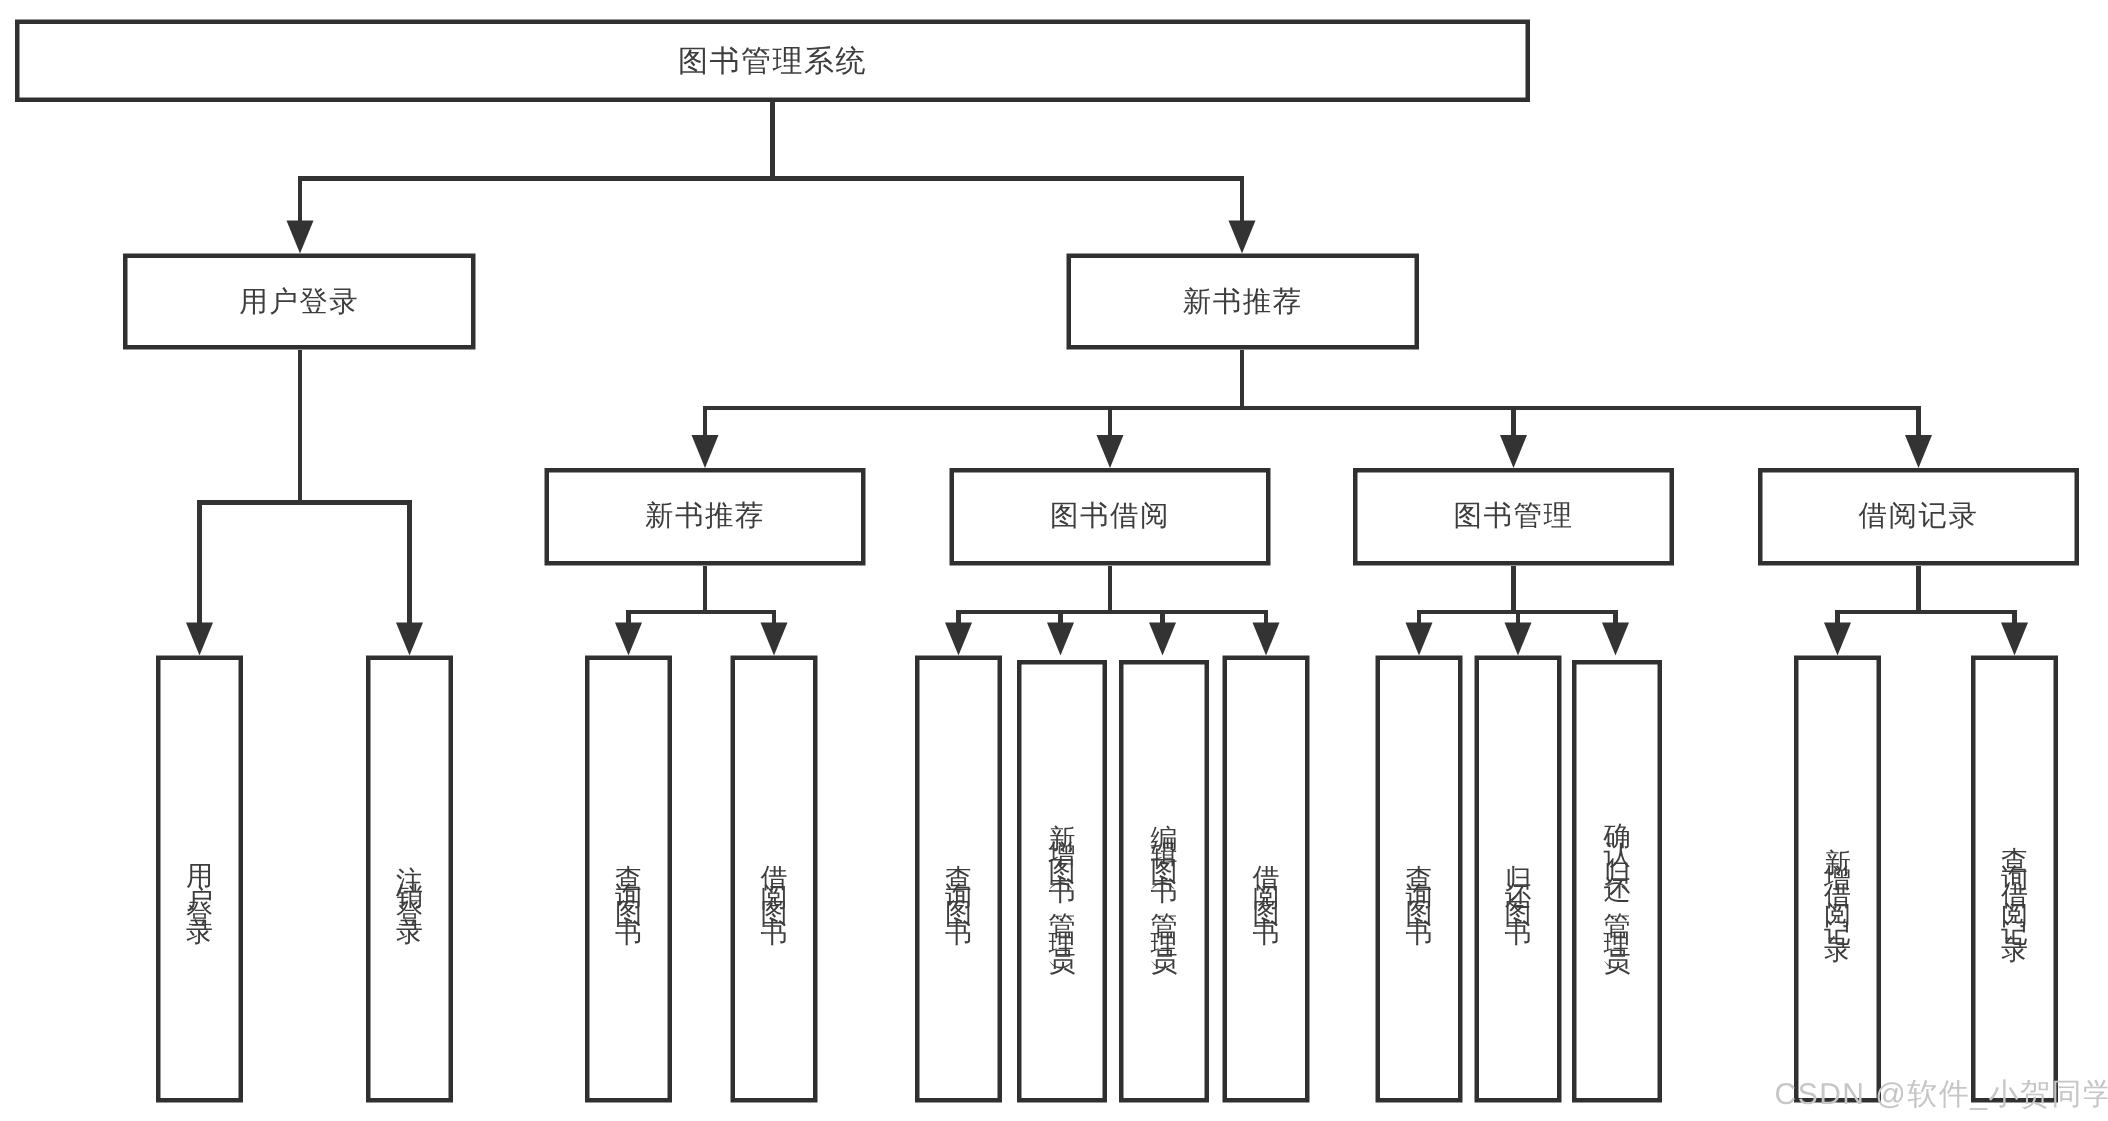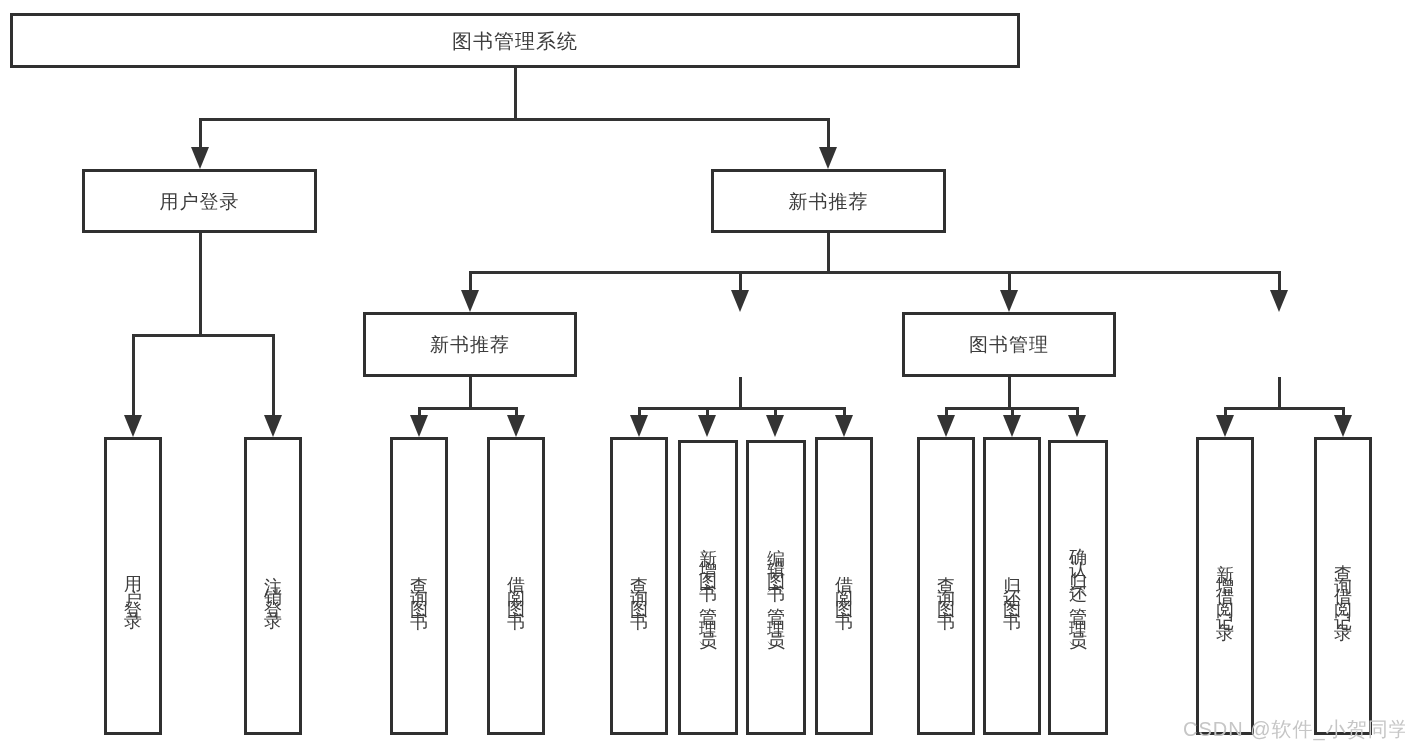--- a/index.html
+++ b/index.html
@@ -110,22 +110,28 @@
   <div class="node h-node" style="left:82px;top:169px;width:235px;height:64px;">
     <span class="node-label">用户登录</span>
   </div>
   <div class="node h-node" style="left:711px;top:169px;width:235px;height:64px;">
     <span class="node-label">新书推荐</span>
   </div>
 
   <div class="node h-node" style="left:363px;top:312px;width:214px;height:65px;">
     <span class="node-label">新书推荐</span>
   </div>
+  <div class="node h-node" style="left:633px;top:312px;width:214px;height:65px;">
+    <span class="node-label">图书借阅</span>
+  </div>
   <div class="node h-node" style="left:902px;top:312px;width:214px;height:65px;">
     <span class="node-label">图书管理</span>
+  </div>
+  <div class="node h-node" style="left:1172px;top:312px;width:214px;height:65px;">
+    <span class="node-label">借阅记录</span>
   </div>
 
   <div class="node leaf" style="left:104px;top:437px;width:58px;height:298px;">
     <span class="node-label">用户登录</span>
   </div>
   <div class="node leaf" style="left:244px;top:437px;width:58px;height:298px;">
     <span class="node-label">注销登录</span>
   </div>
 
   <div class="node leaf" style="left:390px;top:437px;width:58px;height:298px;">

